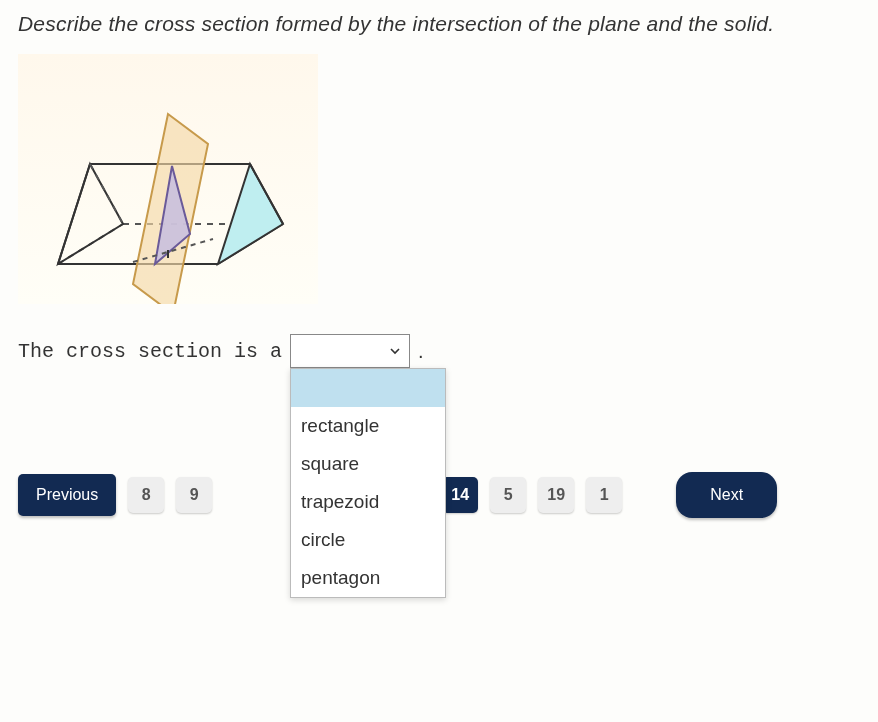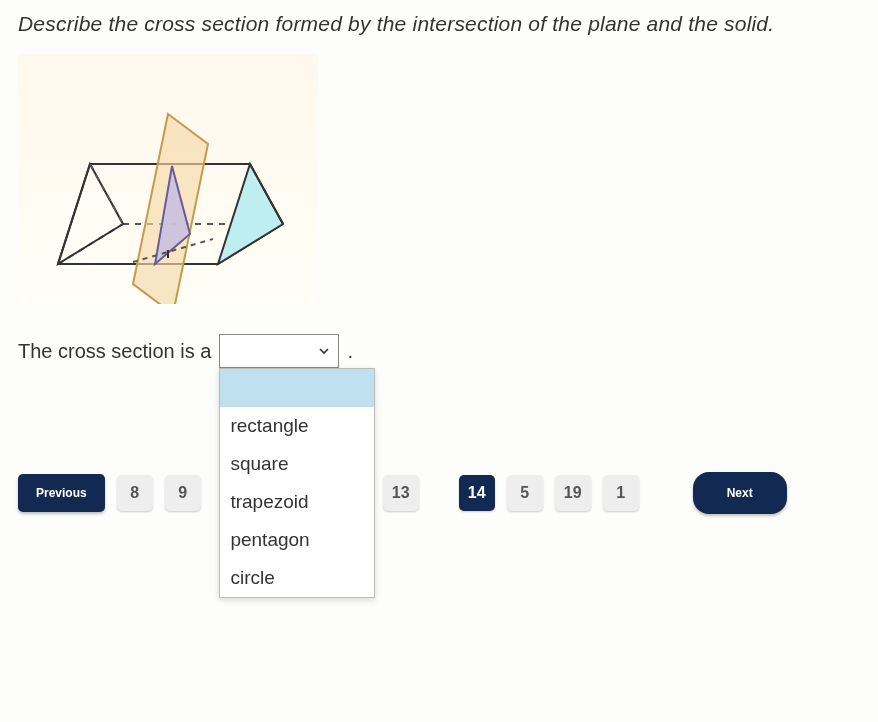--- a/index.html
+++ b/index.html
@@ -26,21 +26,21 @@
     margin-bottom: 30px;
   }
   .answer-row {
     display: flex;
     align-items: flex-start;
     gap: 8px;
     font-size: 20px;
     color: #333;
     margin-bottom: 28px;
   }
-  .answer-label { padding-top: 6px; }
+  .answer-label { padding-top: 6px; font-family: Liberation Mono, monospace; }
   .select-wrap { position: relative; }
   .select-box {
     width: 120px;
     height: 34px;
     border: 1px solid #888;
     background: #fff;
     display: flex;
     align-items: center;
     justify-content: flex-end;
     padding-right: 8px;
@@ -71,22 +71,22 @@
     position: absolute;
     left: 18px;
     top: 472px;
     display: flex;
     align-items: center;
     gap: 12px;
   }
   .btn {
     border: none;
     border-radius: 5px;
-    font-size: 12px;
-    font-weight: bold;
+    font-size: 16px;
+    font-weight: normal;
     cursor: pointer;
     box-shadow: 0 2px 3px rgba(0,0,0,0.25);
   }
   .btn-primary {
     background: #122a52;
     color: #fff;
     padding: 12px 18px;
   }
   .btn-next {
     background: #122a52;
@@ -104,21 +104,20 @@
     font-size: 16px;
     display:flex;
     align-items:center;
     justify-content:center;
     cursor:pointer;
     box-shadow: 0 1px 2px rgba(0,0,0,0.2);
   }
   .page-num.active {
     background: #122a52;
     color:#fff;
-    margin-left:28px;
   }
   .page-gap-left { width: 110px; } 
   .next-gap { width: 30px; }
 </style>
 </head>
 <body>
 
 <div class="question-text">Describe the cross section formed by the intersection of the plane and the solid.</div>
 
 <div class="figure-area">
@@ -161,22 +160,22 @@
         <svg width="12" height="12" viewBox="0 0 12 12">
             <path d="M2 4 L6 8 L10 4" fill="none" stroke="#333" stroke-width="1.6"></path>
           </svg>
       </span>
     </div>
     <div class="dropdown">
       <div class="opt highlight">&nbsp;</div>
       <div class="opt">rectangle</div>
       <div class="opt">square</div>
       <div class="opt">trapezoid</div>
+      <div class="opt">circle</div>
       <div class="opt">pentagon</div>
-      <div class="opt">circle</div>
     </div>
   </div>
   <span class="period">.</span>
 </div>
 
 <div class="nav-row">
   <button class="btn btn-primary">Previous</button>
   <div class="page-num">8</div>
   <div class="page-num">9</div>
   <div class="page-gap-left"></div>

